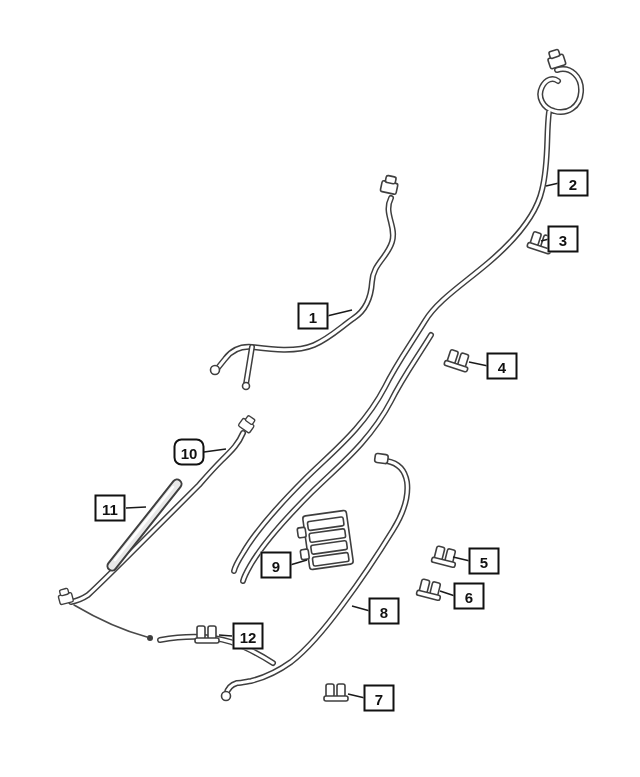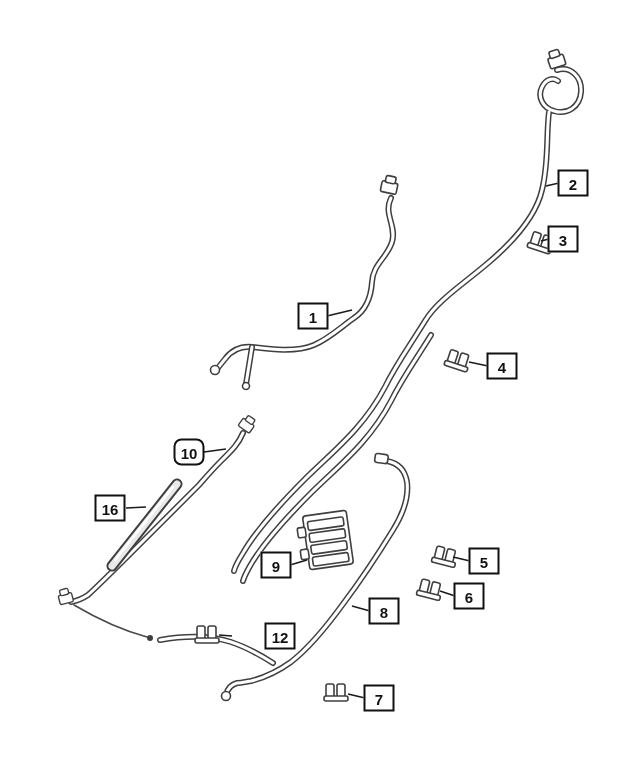--- a/index.html
+++ b/index.html
@@ -155,16 +155,16 @@
   <div class="callout" style="left:313px;top:316px;">1</div>
   <div class="callout" style="left:573px;top:183px;">2</div>
   <div class="callout" style="left:563px;top:239px;">3</div>
   <div class="callout" style="left:502px;top:366px;">4</div>
   <div class="callout" style="left:484px;top:561px;">5</div>
   <div class="callout" style="left:469px;top:596px;">6</div>
   <div class="callout" style="left:379px;top:698px;">7</div>
   <div class="callout" style="left:384px;top:611px;">8</div>
   <div class="callout" style="left:276px;top:565px;">9</div>
   <div class="callout" style="left:189px;top:452px;border-radius:8px;">10</div>
-  <div class="callout" style="left:110px;top:508px;">16</div>
-  <div class="callout" style="left:248px;top:636px;margin-left:32px;">12</div>
+  <div class="callout" style="left:110px;top:508px;">11</div>
+  <div class="callout" style="left:248px;top:636px;">12</div>
 
 </div>
 
 </body></html>

